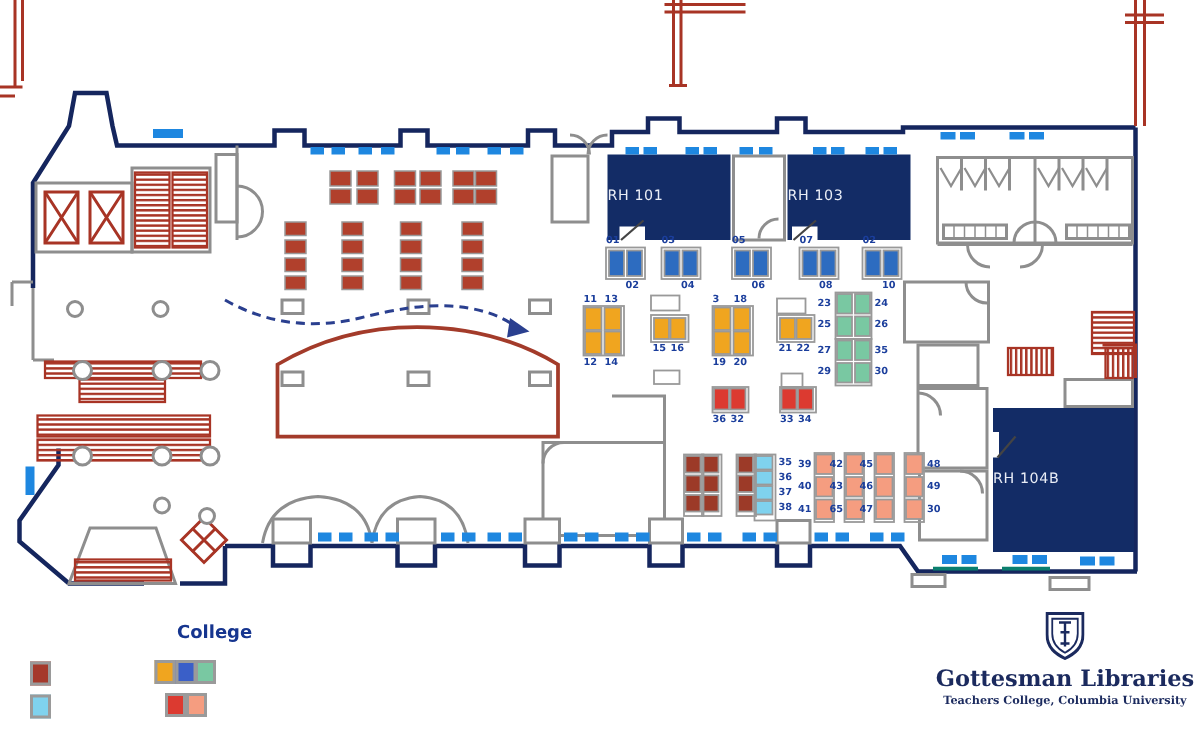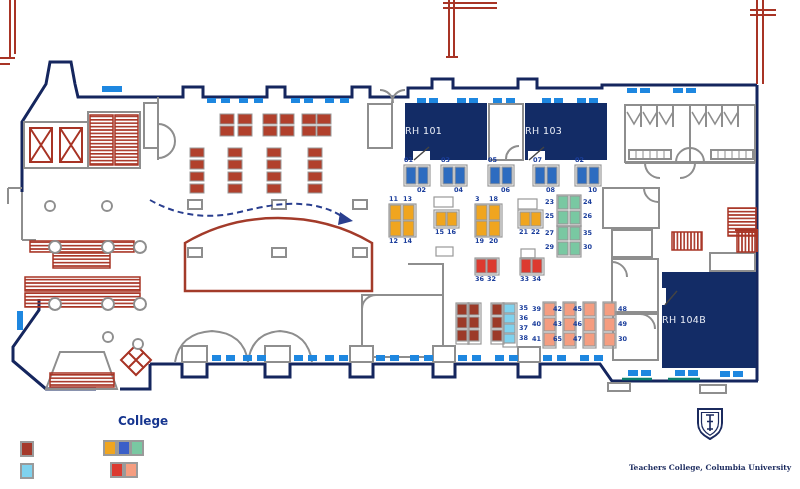--- a/index.html
+++ b/index.html
@@ -15,21 +15,21 @@
   
   .legend-title{position:absolute;left:118px;top:414px;font-weight:bold;
                 font-size:12px;color:#16358f;}
   .sw{position:absolute;width:10px;height:12px;border:2px solid #9a9a9a;box-sizing:content-box;}
   
   .logo{position:absolute;left:620px;top:408px;width:180px;display:flex;
         flex-direction:column;align-items:center;}
   .logo-title{font-family:"DejaVu Serif",serif;font-weight:bold;font-size:15px;
               color:#1b2a5e;line-height:1.15;white-space:nowrap;}
   .logo-sub{font-family:"DejaVu Serif",serif;font-weight:bold;font-size:7.5px;
-            color:#1b2a5e;margin-top:19px;white-space:nowrap;}
+            color:#1b2a5e;margin-top:1px;white-space:nowrap;}
 </style>
 </head>
 <body>
 
 <svg id="plan" width="800" height="489" viewBox="0 0 800 489">
   <defs>
     <pattern id="hs" width="4" height="3.4" patternUnits="userSpaceOnUse">
       <rect width="4" height="1.6" fill="#a83425"></rect>
     </pattern>
     <pattern id="vs" width="3.4" height="4" patternUnits="userSpaceOnUse">
@@ -437,14 +437,15 @@
 <div class="sw" style="left:124px;top:462px;background:#f59d80"></div>
 
 <div class="logo">
   <span>
     <svg width="26" height="32" viewBox="0 0 26 32">
       <path d="M1,1 H25 V15 C25,24 19,28 13,31 C7,28 1,24 1,15 Z" fill="none" stroke="#1b2a5e" stroke-width="2"></path>
       <path d="M4.5,4.5 H21.5 V14.5 C21.5,21.5 17.5,24.8 13,27.2 C8.5,24.8 4.5,21.5 4.5,14.5 Z" fill="none" stroke="#1b2a5e" stroke-width="1.2"></path>
       <path d="M13,7 V23 M9,7 H17 M10,21 H16 M10,13.5 H16" fill="none" stroke="#1b2a5e" stroke-width="1.6"></path>
     </svg>
   </span>
+  <div class="logo-title">Gottesman Libraries</div>
   <div class="logo-sub">Teachers College, Columbia University</div>
 </div>
 
 </body></html>

